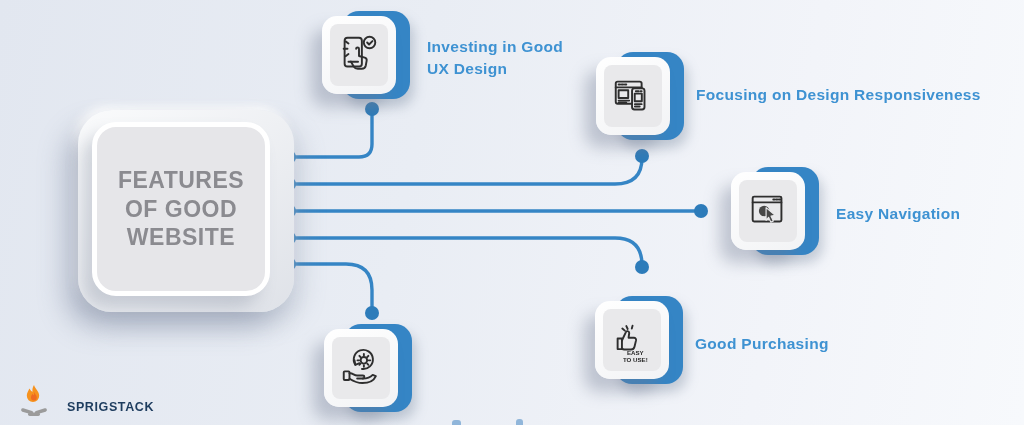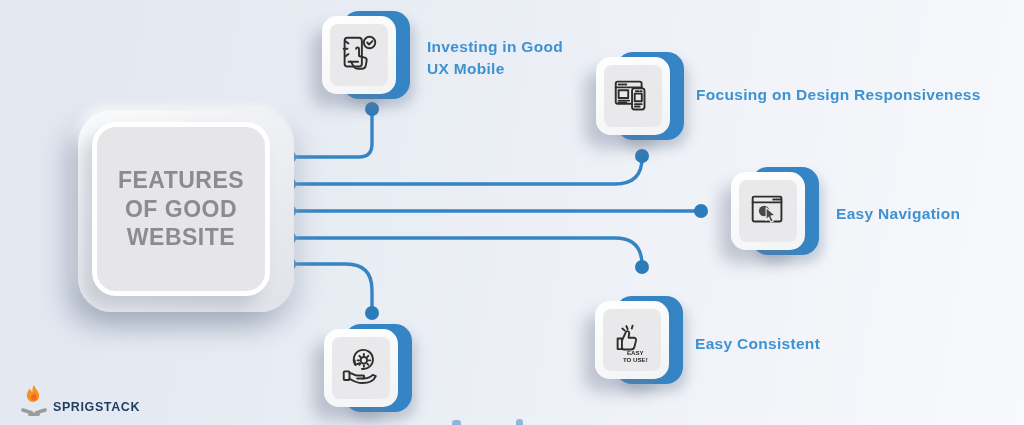--- a/index.html
+++ b/index.html
@@ -56,21 +56,21 @@
   .node-label{
     position:absolute;font-size:15.5px;font-weight:bold;color:var(--label,#3e92d2);
     letter-spacing:.3px;line-height:1.45;white-space:pre-line;
   }
   .label1{left:427px;top:36px;}
   .label2{left:696px;top:84px;}
   .label3{left:836px;top:203px;}
   .label4{left:695px;top:333px;}
   .label5{left:427px;top:350px;}
   
-  .logo{position:absolute;left:20px;top:384px;display:flex;align-items:flex-end;gap:5px;}
+  .logo{position:absolute;left:20px;top:384px;display:flex;align-items:flex-end;gap:19px;}
   .logo-text{font-size:12.5px;font-weight:bold;color:var(--logo,#1d3c5e);letter-spacing:.6px;padding-bottom:4px;}
   
   .cut-mark{position:absolute;background:rgba(70,135,195,.55);border-radius:3px 3px 0 0;}
   .cut-mark.m1{left:452px;top:420px;width:9px;height:5px;}
   .cut-mark.m2{left:516px;top:419px;width:7px;height:6px;}
 </style>
 </head>
 <body>
 
 <div id="stage">
@@ -177,24 +177,24 @@
           <path d="M17.2 15.8 l.9 4.9 4.3 -1.7"></path>
           <rect x="6" y="27.5" width="6" height="9" rx="1"></rect>
           <path d="M12 29.5 c3.5 -.5 4.5 2.3 8 2.3 h6 c2 0 2 3.2 0 3.2 h-6"></path>
           <path d="M26 35 c4.5 0 8 -1.5 10.2 -3.8 l3.3 1.2 c-2.3 5.2 -8.6 7.3 -14 7.3 c-5 0 -9.5 -2 -13.5 -4.5"></path>
         </svg>
       </div>
     </div>
   </div>
 
   <div class="node-label label1">Investing in Good
-UX Mobile</div>
+UX Design</div>
   <div class="node-label label2">Focusing on Design Responsiveness</div>
   <div class="node-label label3">Easy Navigation</div>
-  <div class="node-label label4">Easy Consistent</div>
+  <div class="node-label label4">Good Purchasing</div>
 
   <div class="logo">
     <svg width="28" height="34" viewBox="0 0 28 34">
       <path d="M14 1 c1.2 4.2 5.2 6 5.2 10.8 a6.2 6.2 0 0 1 -12.4 0 c0 -3 1.6 -4.6 2.6 -7.2 c1 1.6 1.6 2.6 3.2 3.2 c-.6 -2.6 .2 -4.6 1.4 -6.8 z" fill="#f6921e"></path>
       <path d="M14 8 c.8 2.4 2.8 3.2 2.8 5.6 a2.9 2.9 0 0 1 -5.8 0 c0 -1.6 .9 -2.4 1.4 -3.8 c.5 .8 .8 1.2 1.6 1.4 z" fill="#ef6b21"></path>
       <g fill="#9b9b9b">
         <rect x="1" y="25.5" width="12.5" height="3.4" rx="1.7" transform="rotate(16 7 27)"></rect>
         <rect x="14.5" y="25.5" width="12.5" height="3.4" rx="1.7" transform="rotate(-16 21 27)"></rect>
         <rect x="8" y="28.6" width="12" height="3.4" rx="1.7"></rect>
       </g>

